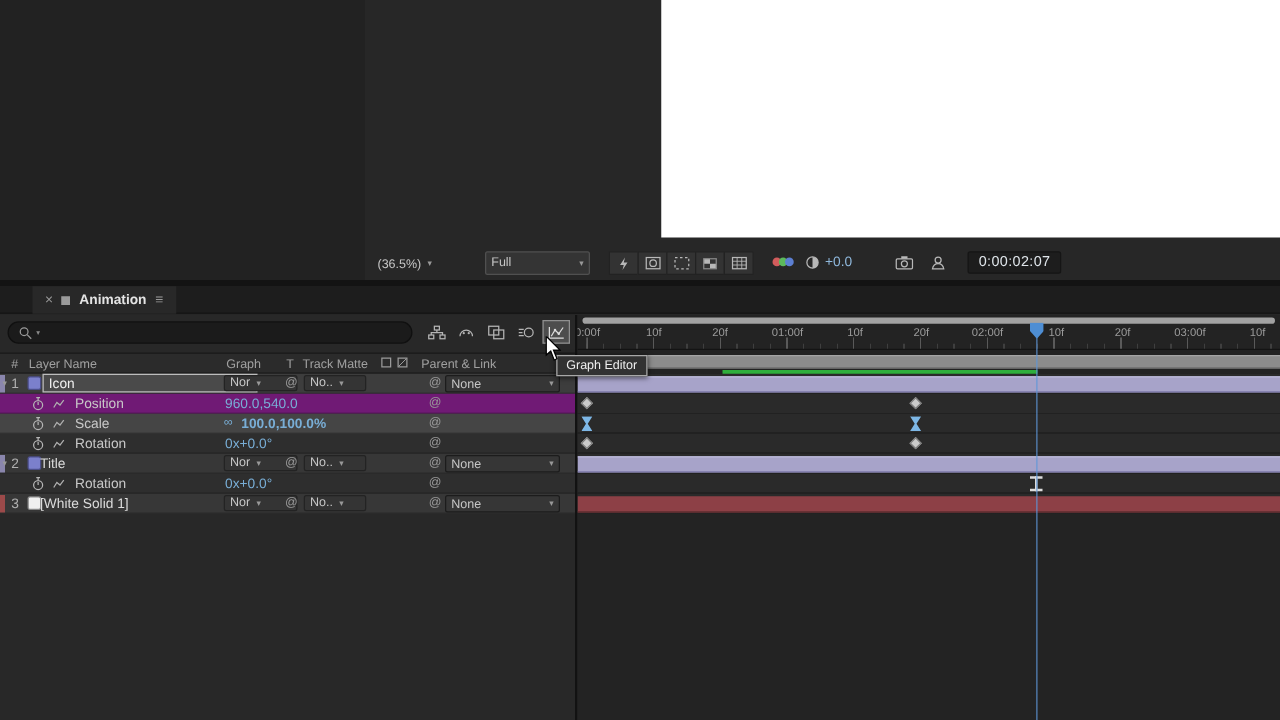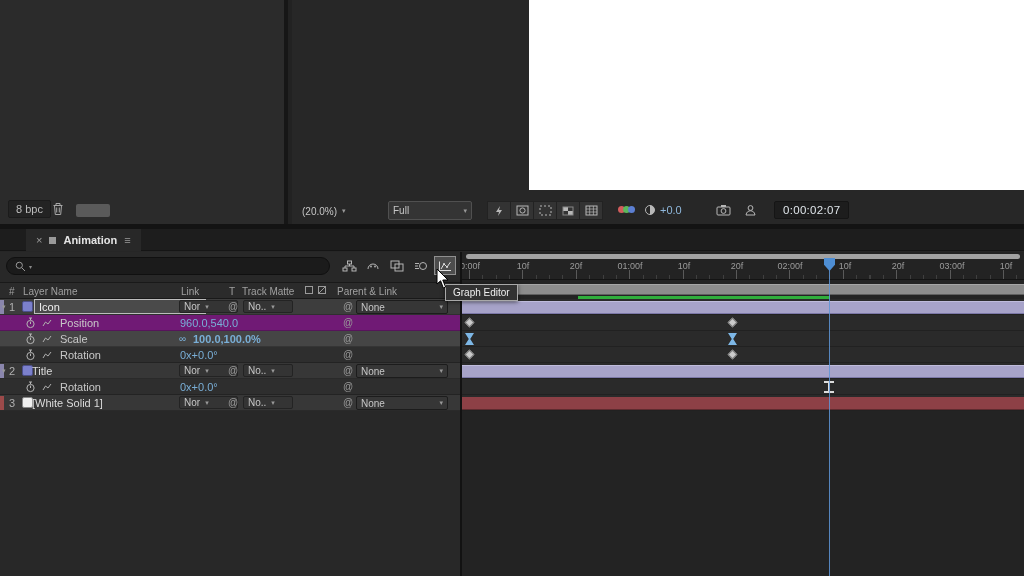--- a/index.html
+++ b/index.html
@@ -131,35 +131,26 @@
   
   #tooltip{left:445px;top:284px;background:#323232;border:1px solid #a8a8a8;color:#efefef;
     font-size:10px;padding:2px 7px;z-index:40;box-shadow:0 1px 4px rgba(0,0,0,.6);white-space:nowrap;}
   #cursor{left:436px;top:269px;z-index:41;}
 </style>
 </head>
 <body>
 
 <div id="app">
 
-  <div id="left-panel" class="abs">
-    <div id="bpc" class="abs">8 bpc</div>
-    <span id="trash" class="abs icon">
-      <svg width="12" height="14" viewBox="0 0 12 14">
-          <path d="M1.5 3.5h9M4 3V1.5h4V3M2.5 3.5l.8 9h5.4l.8-9M4.7 5.5v5M7.3 5.5v5" stroke="#a8a8a8" fill="none" stroke-width="1"></path>
-        </svg>
-    </span>
-    <div id="pill" class="abs"></div>
-  </div>
 
   <div id="comp-panel" class="abs">
     <div id="comp-white" class="abs"></div>
 
     <div id="zoom-dd" class="abs dd">
-      <span class="t">(20.0%)</span>
+      <span class="t">(36.5%)</span>
       <span class="chv">▾</span>
     </div>
 
     <div id="res-dd" class="abs dd">
       <span class="t">Full</span>
       <span class="chv">▾</span>
     </div>
 
     <div id="view-icons" class="abs">
       <span class="vbtn">
@@ -285,21 +276,21 @@
               <path d="M1.5 10.5V1.5M1.5 10.5H13" stroke="#ddd"></path>
               <polyline points="3,9 6,4 9,7 12.5,2" fill="none" stroke="#ddd"></polyline>
               <circle cx="6" cy="4" r="1" fill="#ddd"></circle>
               <circle cx="9" cy="7" r="1" fill="#ddd"></circle>
             </svg>
           </span>
 
         <div id="colhdr">
           <span style="left:9px">#</span>
           <span style="left:23px">Layer Name</span>
-          <span style="left:181px">Link</span>
+          <span style="left:181px">Graph</span>
           <span style="left:229px">T</span>
           <span style="left:242px">Track Matte</span>
           <span class="hicon" style="left:305px"></span>
           <span class="hicon" style="left:318px;background:linear-gradient(135deg,transparent 48%,#9a9a9a 48%,#9a9a9a 56%,transparent 56%)"></span>
           <span style="left:337px">Parent &amp; Link</span>
         </div>
 
         <div id="rows">
 
           <div class="r r0">

